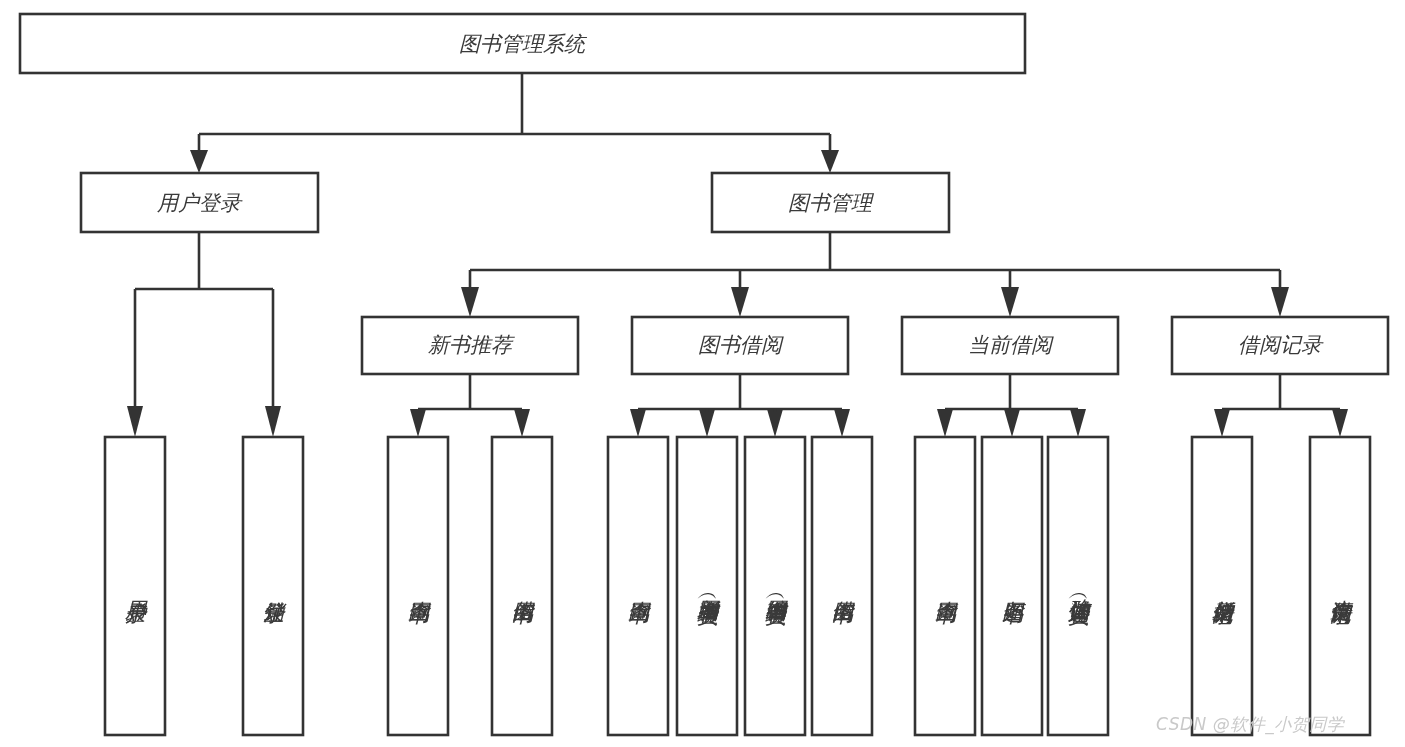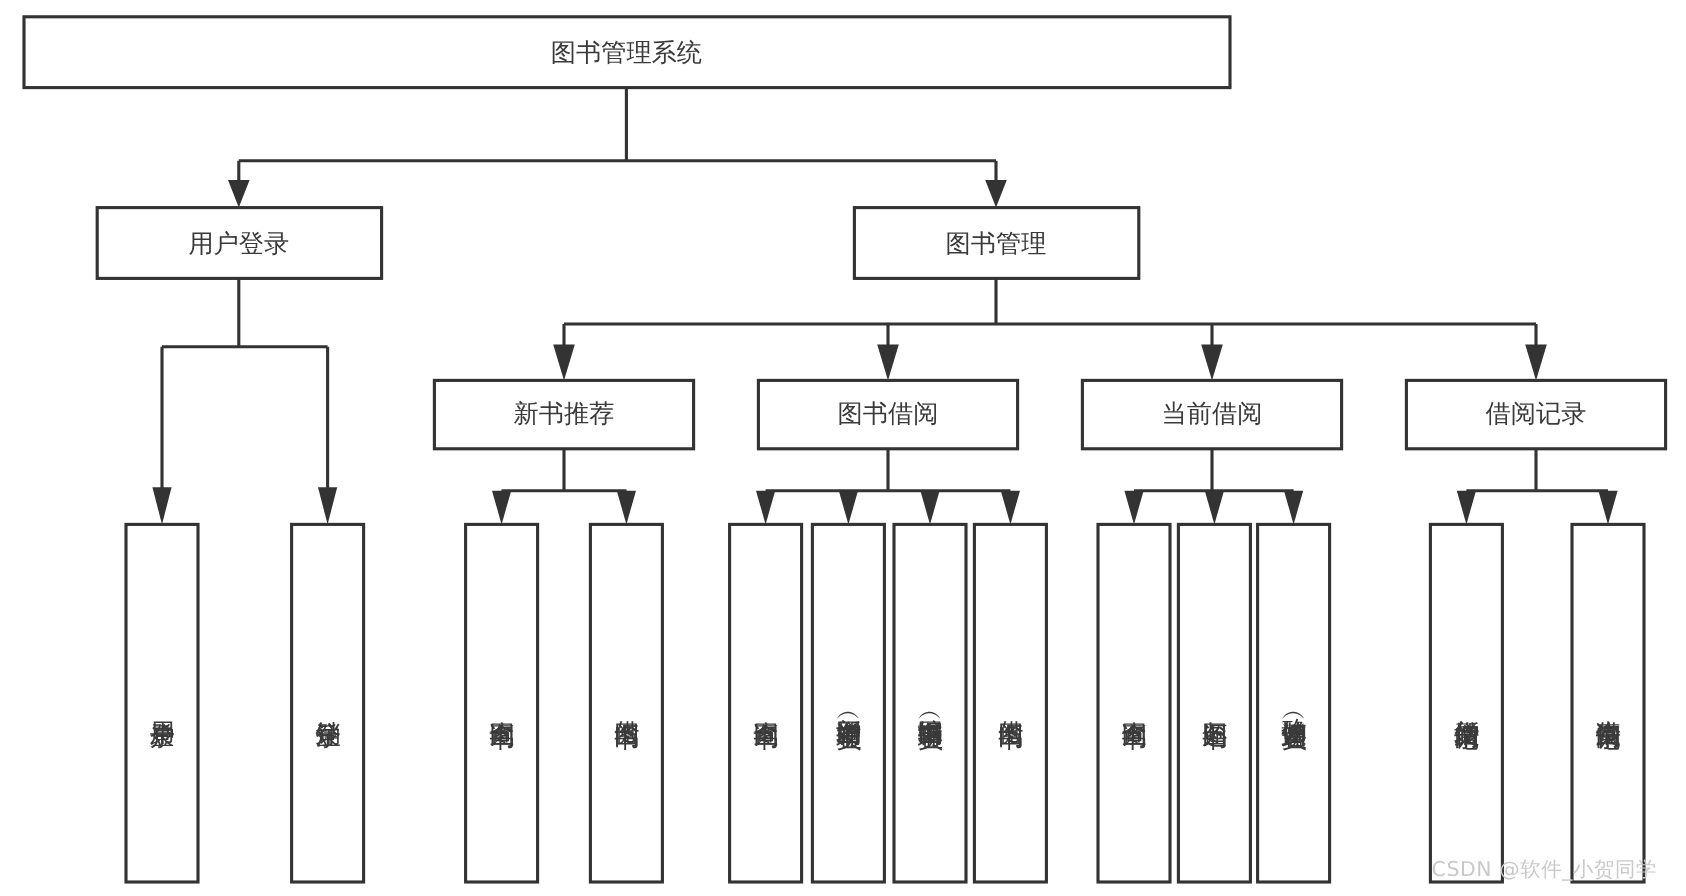--- a/index.html
+++ b/index.html
@@ -10,20 +10,21 @@
   body {
     width: 1405px;
     height: 747px;
     font-family: "DejaVu Sans", "Liberation Sans", sans-serif;
     overflow: hidden;
   }
   #diagram-root {
     position: relative;
     width: 1215px;
     height: 747px;
+    font-style: italic;
   }
   svg#flow-svg {
     position: absolute;
     top: 0;
     left: 0;
     width: 1405px;
     height: 747px;
   }
   .box-rect {
     fill: #ffffff;
@@ -62,21 +63,21 @@
     font-family: "DejaVu Sans", "Liberation Sans", sans-serif;
     font-size: 21px;
     line-height: 1.18;
     color: #3a3a3a;
     letter-spacing: 1px;
     text-align: center;
     white-space: nowrap;
   }
   #watermark {
     position: absolute;
-    left: 1193px;
+    left: 1156px;
     top: 713px;
     font-family: "DejaVu Sans", "Liberation Sans", sans-serif;
     font-size: 17px;
     color: #c9c9c9;
     letter-spacing: 0.5px;
     white-space: nowrap;
     user-select: none;
     pointer-events: none;
   }
 </style>

